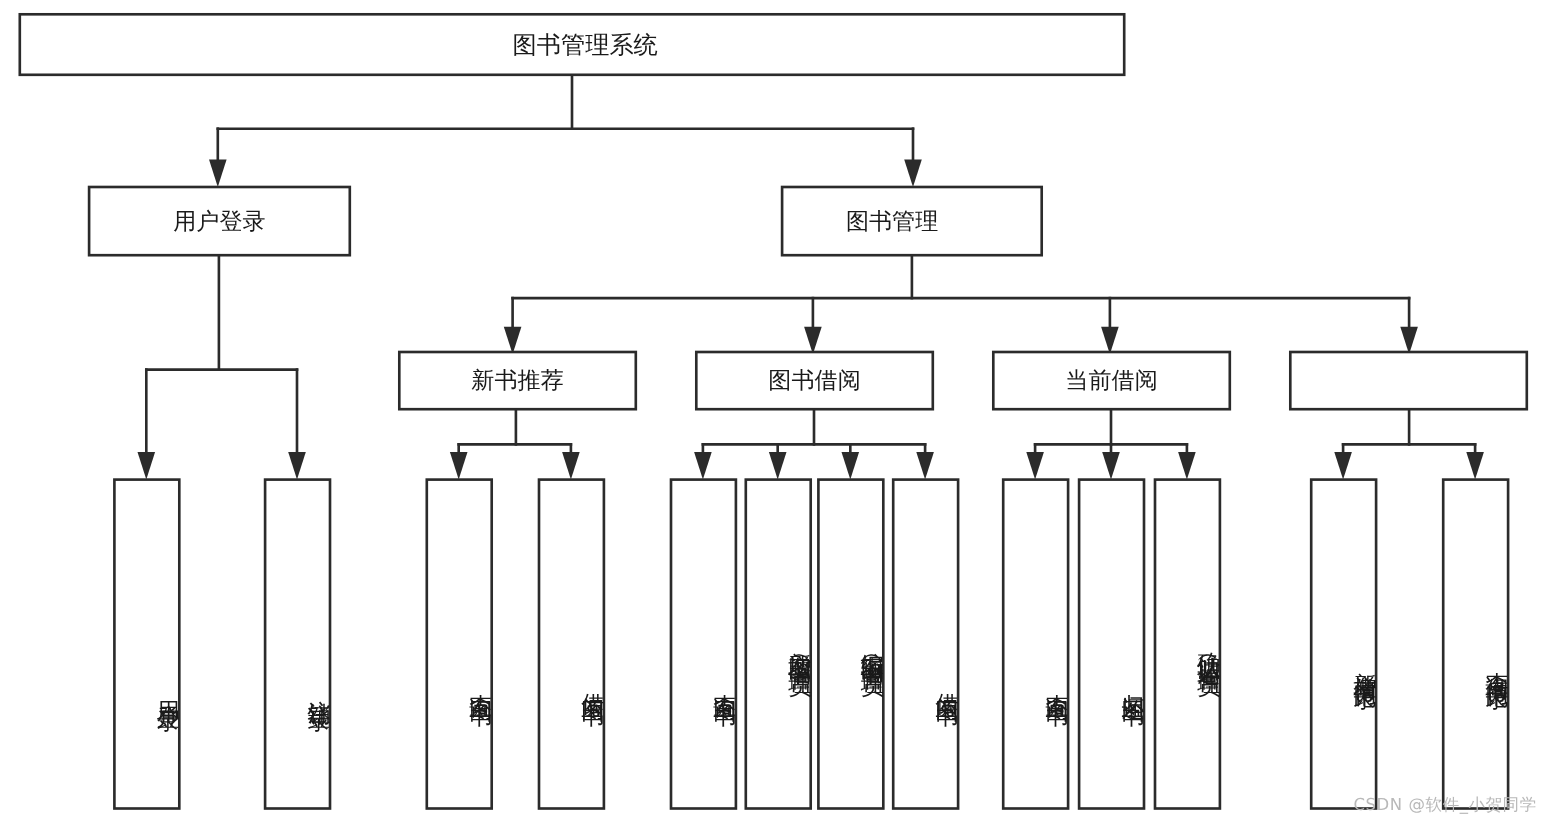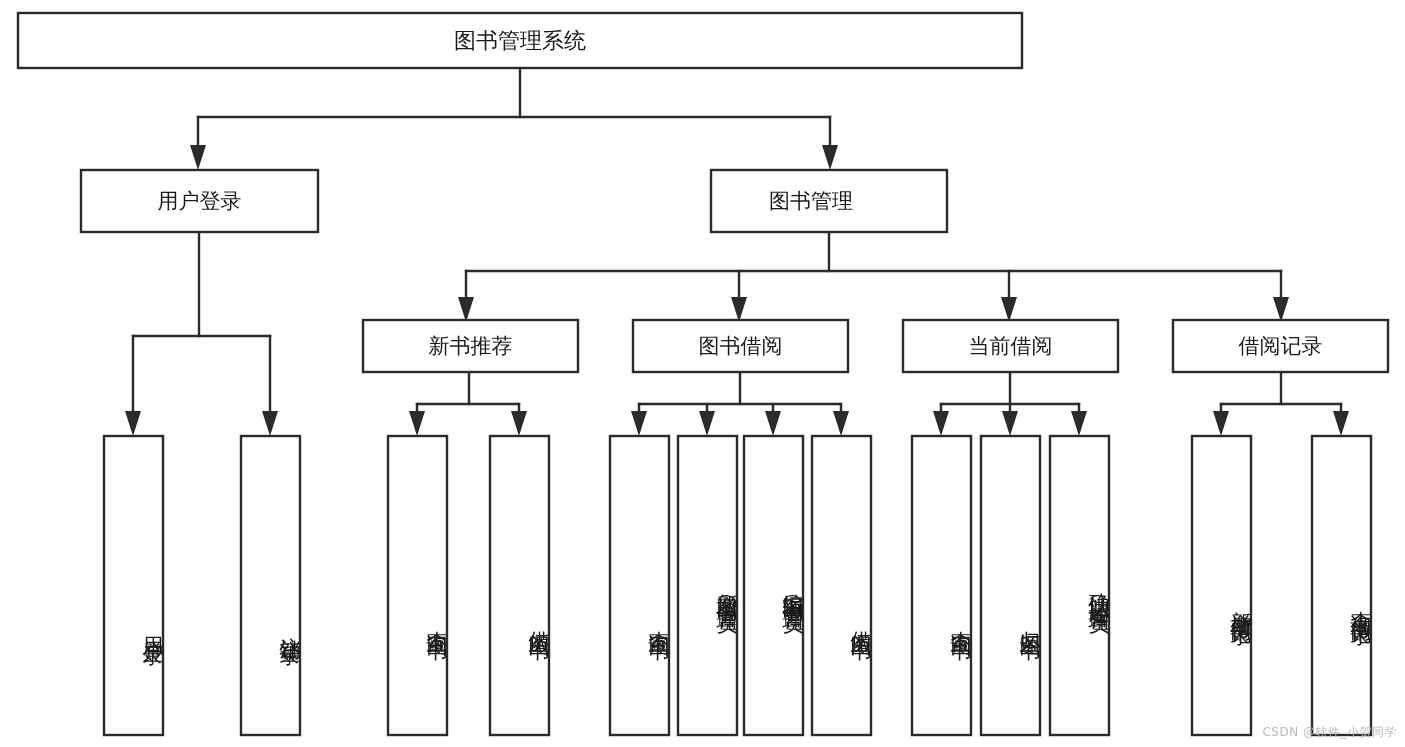--- a/index.html
+++ b/index.html
@@ -61,27 +61,28 @@
     align-items: center;
     justify-content: center;
     font-family: "DejaVu Sans", "Liberation Sans", sans-serif;
     font-size: 21px;
     color: #1a1a1a;
     white-space: nowrap;
     pointer-events: none;
   }
   .root-text {
     font-size: 22px;
+    margin-left: 12px;
   }
   #watermark {
     position: absolute;
     right: 8px;
     bottom: 6px;
     font-family: "DejaVu Sans", "Liberation Sans", sans-serif;
-    font-size: 12px;
+    font-size: 15px;
     color: #b9b9b9;
     letter-spacing: 0.5px;
     user-select: none;
   }
 </style>
 </head>
 <body>
 
 <div id="stage">
 
@@ -190,21 +191,20 @@
   </svg>
 
   <div class="htext-wrap root-text" style="left:18px; top:13px; width:1004px; height:55px;">图书管理系统</div>
 
   <div class="htext-wrap" style="left:81px; top:170px; width:237px; height:62px;">用户登录</div>
   <div class="htext-wrap" style="left:711px; top:170px; width:200px; height:62px;">图书管理</div>
 
   <div class="htext-wrap" style="left:363px; top:320px; width:215px; height:52px;">新书推荐</div>
   <div class="htext-wrap" style="left:633px; top:320px; width:215px; height:52px;">图书借阅</div>
   <div class="htext-wrap" style="left:903px; top:320px; width:215px; height:52px;border-radius:15px;">当前借阅</div>
-  <div class="htext-wrap" style="left:1173px; top:320px; width:215px; height:52px;">借阅记录</div>
 
   <div class="vtext-wrap" style="left:104px; top:516px; width:59px; height:219px;">用户登录</div>
   <div class="vtext-wrap" style="left:241px; top:516px; width:59px; height:219px;">注销登录</div>
 
   <div class="vtext-wrap" style="left:388px; top:505px; width:59px; height:230px;">查询图书</div>
   <div class="vtext-wrap" style="left:490px; top:505px; width:59px; height:230px;">借阅图书</div>
 
   <div class="vtext-wrap" style="left:610px; top:505px; width:59px; height:230px;">查询图书</div>
   <div class="vtext-wrap" style="left:678px; top:443px; width:59px; height:292px;">新增图书（管理员）</div>
   <div class="vtext-wrap" style="left:744px; top:443px; width:59px; height:292px;">编辑图书（管理员）</div>

